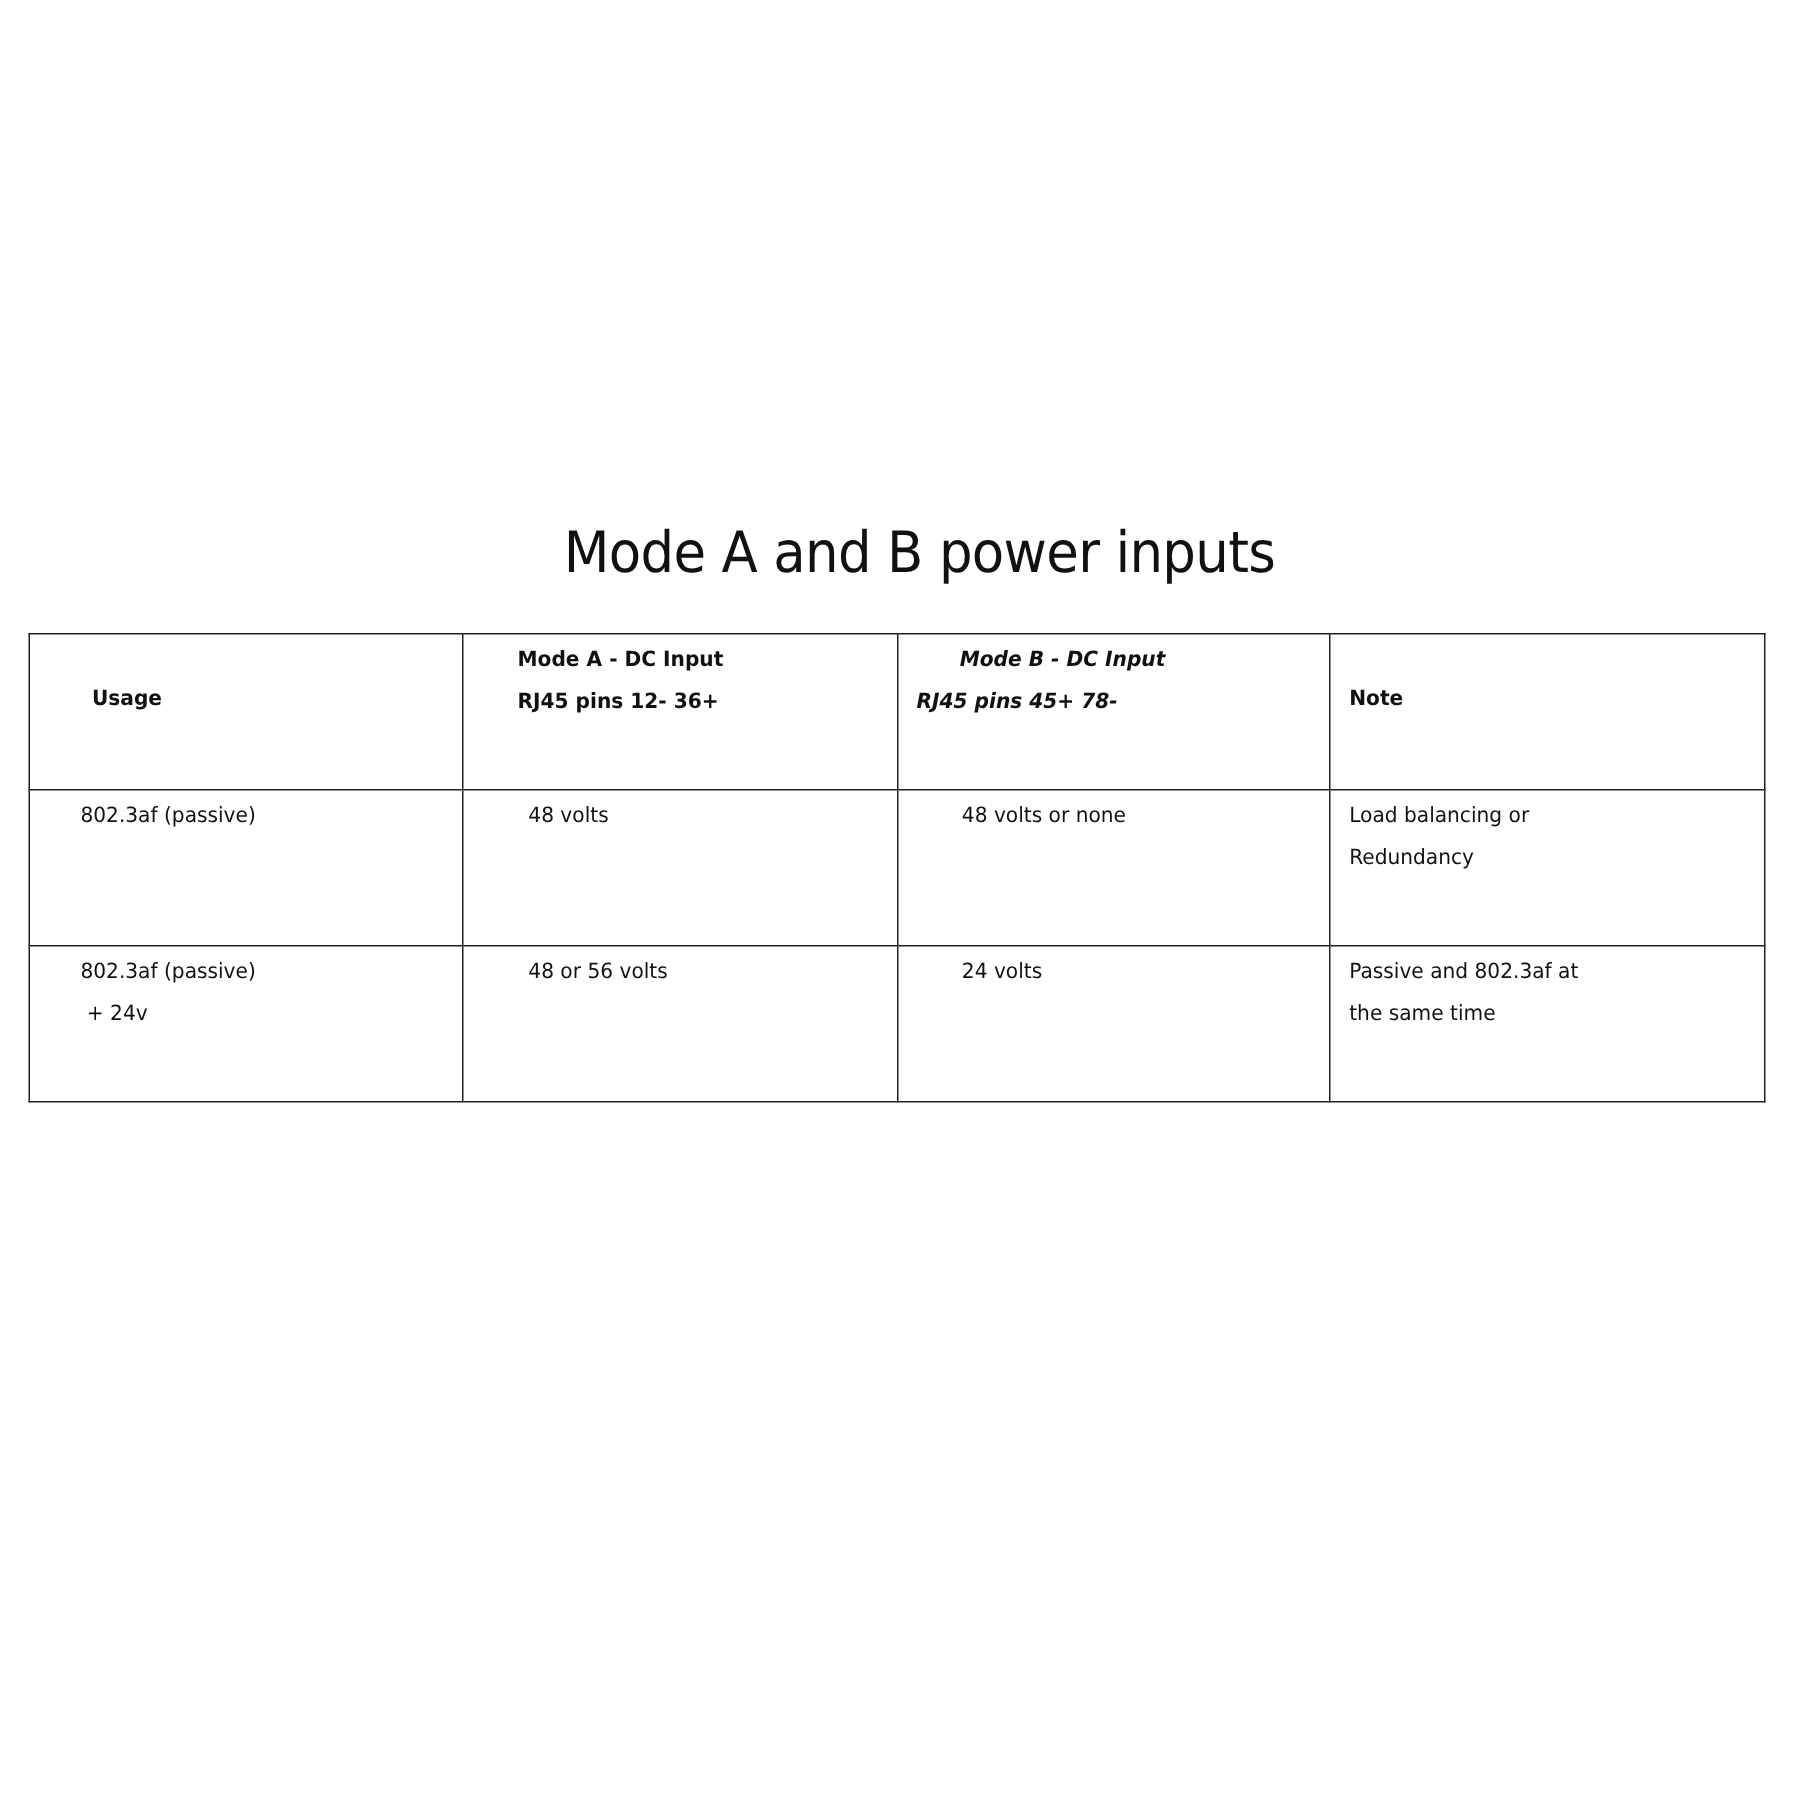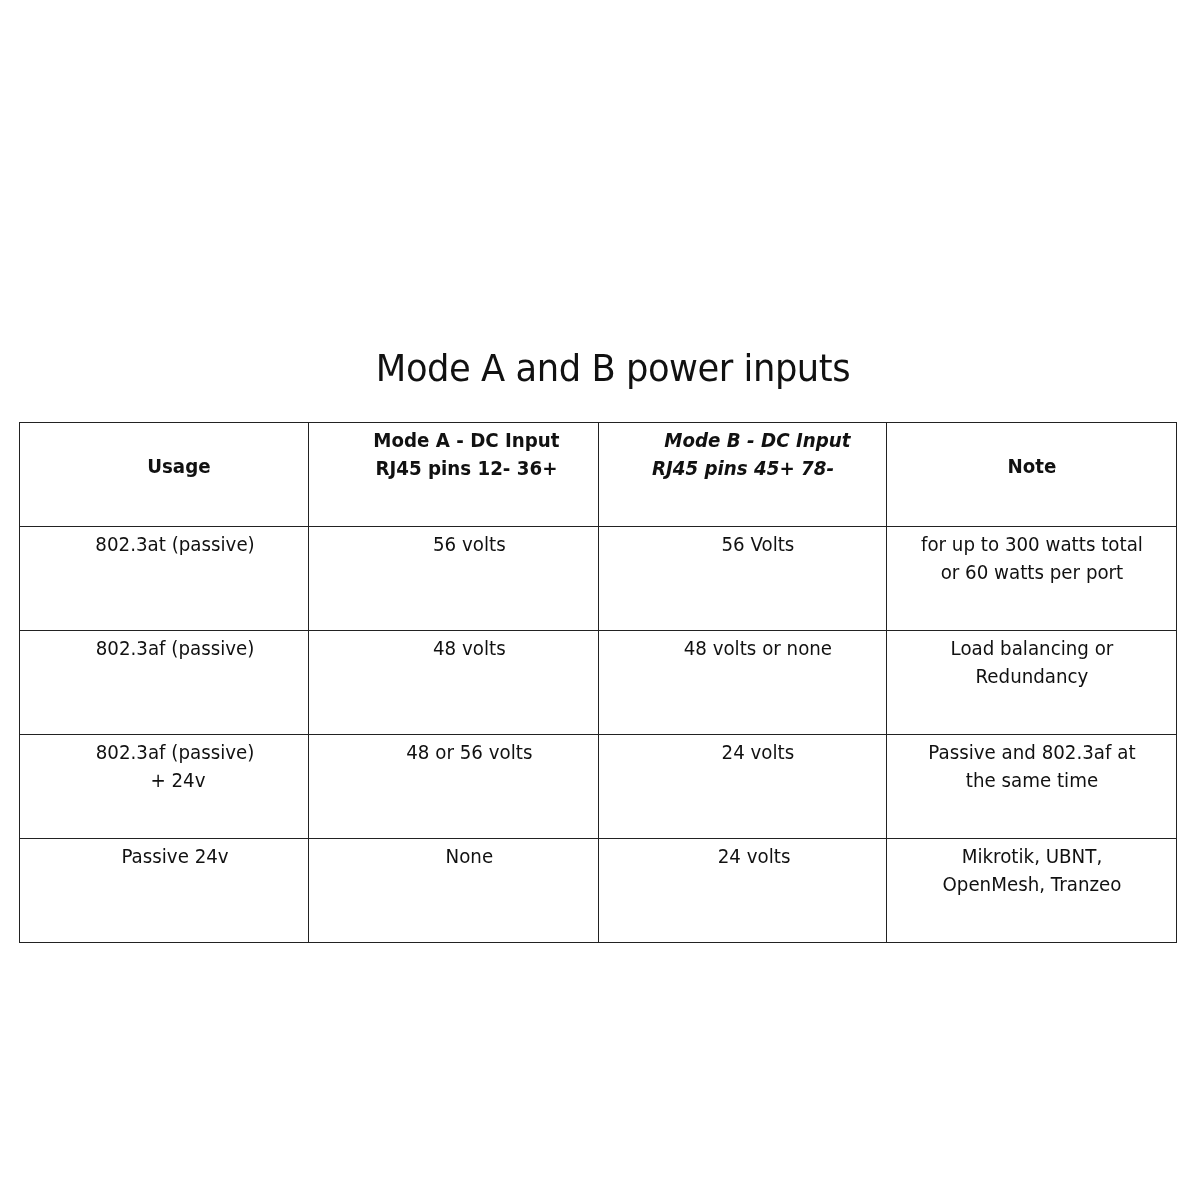--- a/index.html
+++ b/index.html
@@ -36,23 +36,23 @@
       width: 1157px;
       border-collapse: collapse;
       table-layout: fixed;
     }
     .table td, .table th {
       border: 1.5px solid #222222;
       vertical-align: top;
       padding: 0;
       height: 104px;
       box-sizing: border-box;
-      font-size: 19px;
+      font-size: 14px;
       line-height: 28px;
-      text-align: center;
+      text-align: left;
     }
     .table th {
       font-weight: bold;
       vertical-align: top;
     }
     .cell {
       display: block;
       white-space: pre;
       transform: scaleX(0.96);
       transform-origin: 0 0;
@@ -95,35 +95,20 @@
       <div class="hdr-modeb">
         <span class="cell line1">Mode B - DC Input</span>
         <span class="cell">RJ45 pins 45+ 78-</span>
       </div>
     </th>
     <th>
       <span class="cell hdr-note">Note</span>
     </th>
   </tr>
 
-  <tr>
-    <td>
-          <span class="cell c-usage">802.3at (passive)</span>
-        </td>
-    <td>
-          <span class="cell c-modea">56 volts</span>
-        </td>
-    <td>
-          <span class="cell c-modeb">56 Volts</span>
-        </td>
-    <td>
-          <span class="cell c-note">for up to 300 watts total
-or 60 watts per port</span>
-        </td>
-  </tr>
 
   <tr>
     <td>
           <span class="cell c-usage">802.3af (passive)</span>
         </td>
     <td>
           <span class="cell c-modea">48 volts</span>
         </td>
     <td>
           <span class="cell c-modeb">48 volts or none</span>
@@ -144,29 +129,14 @@
         </td>
     <td>
           <span class="cell c-modeb">24 volts</span>
         </td>
     <td>
           <span class="cell c-note">Passive and 802.3af at
 the same time</span>
         </td>
   </tr>
 
-  <tr>
-    <td>
-          <span class="cell c-usage">Passive 24v</span>
-        </td>
-    <td>
-          <span class="cell c-modea">None</span>
-        </td>
-    <td>
-          <span class="cell c-modeb shift">24 volts</span>
-        </td>
-    <td>
-          <span class="cell c-note">Mikrotik, UBNT,
-OpenMesh, Tranzeo</span>
-        </td>
-  </tr>
 </tbody>
   </table>
 
 </body></html>

